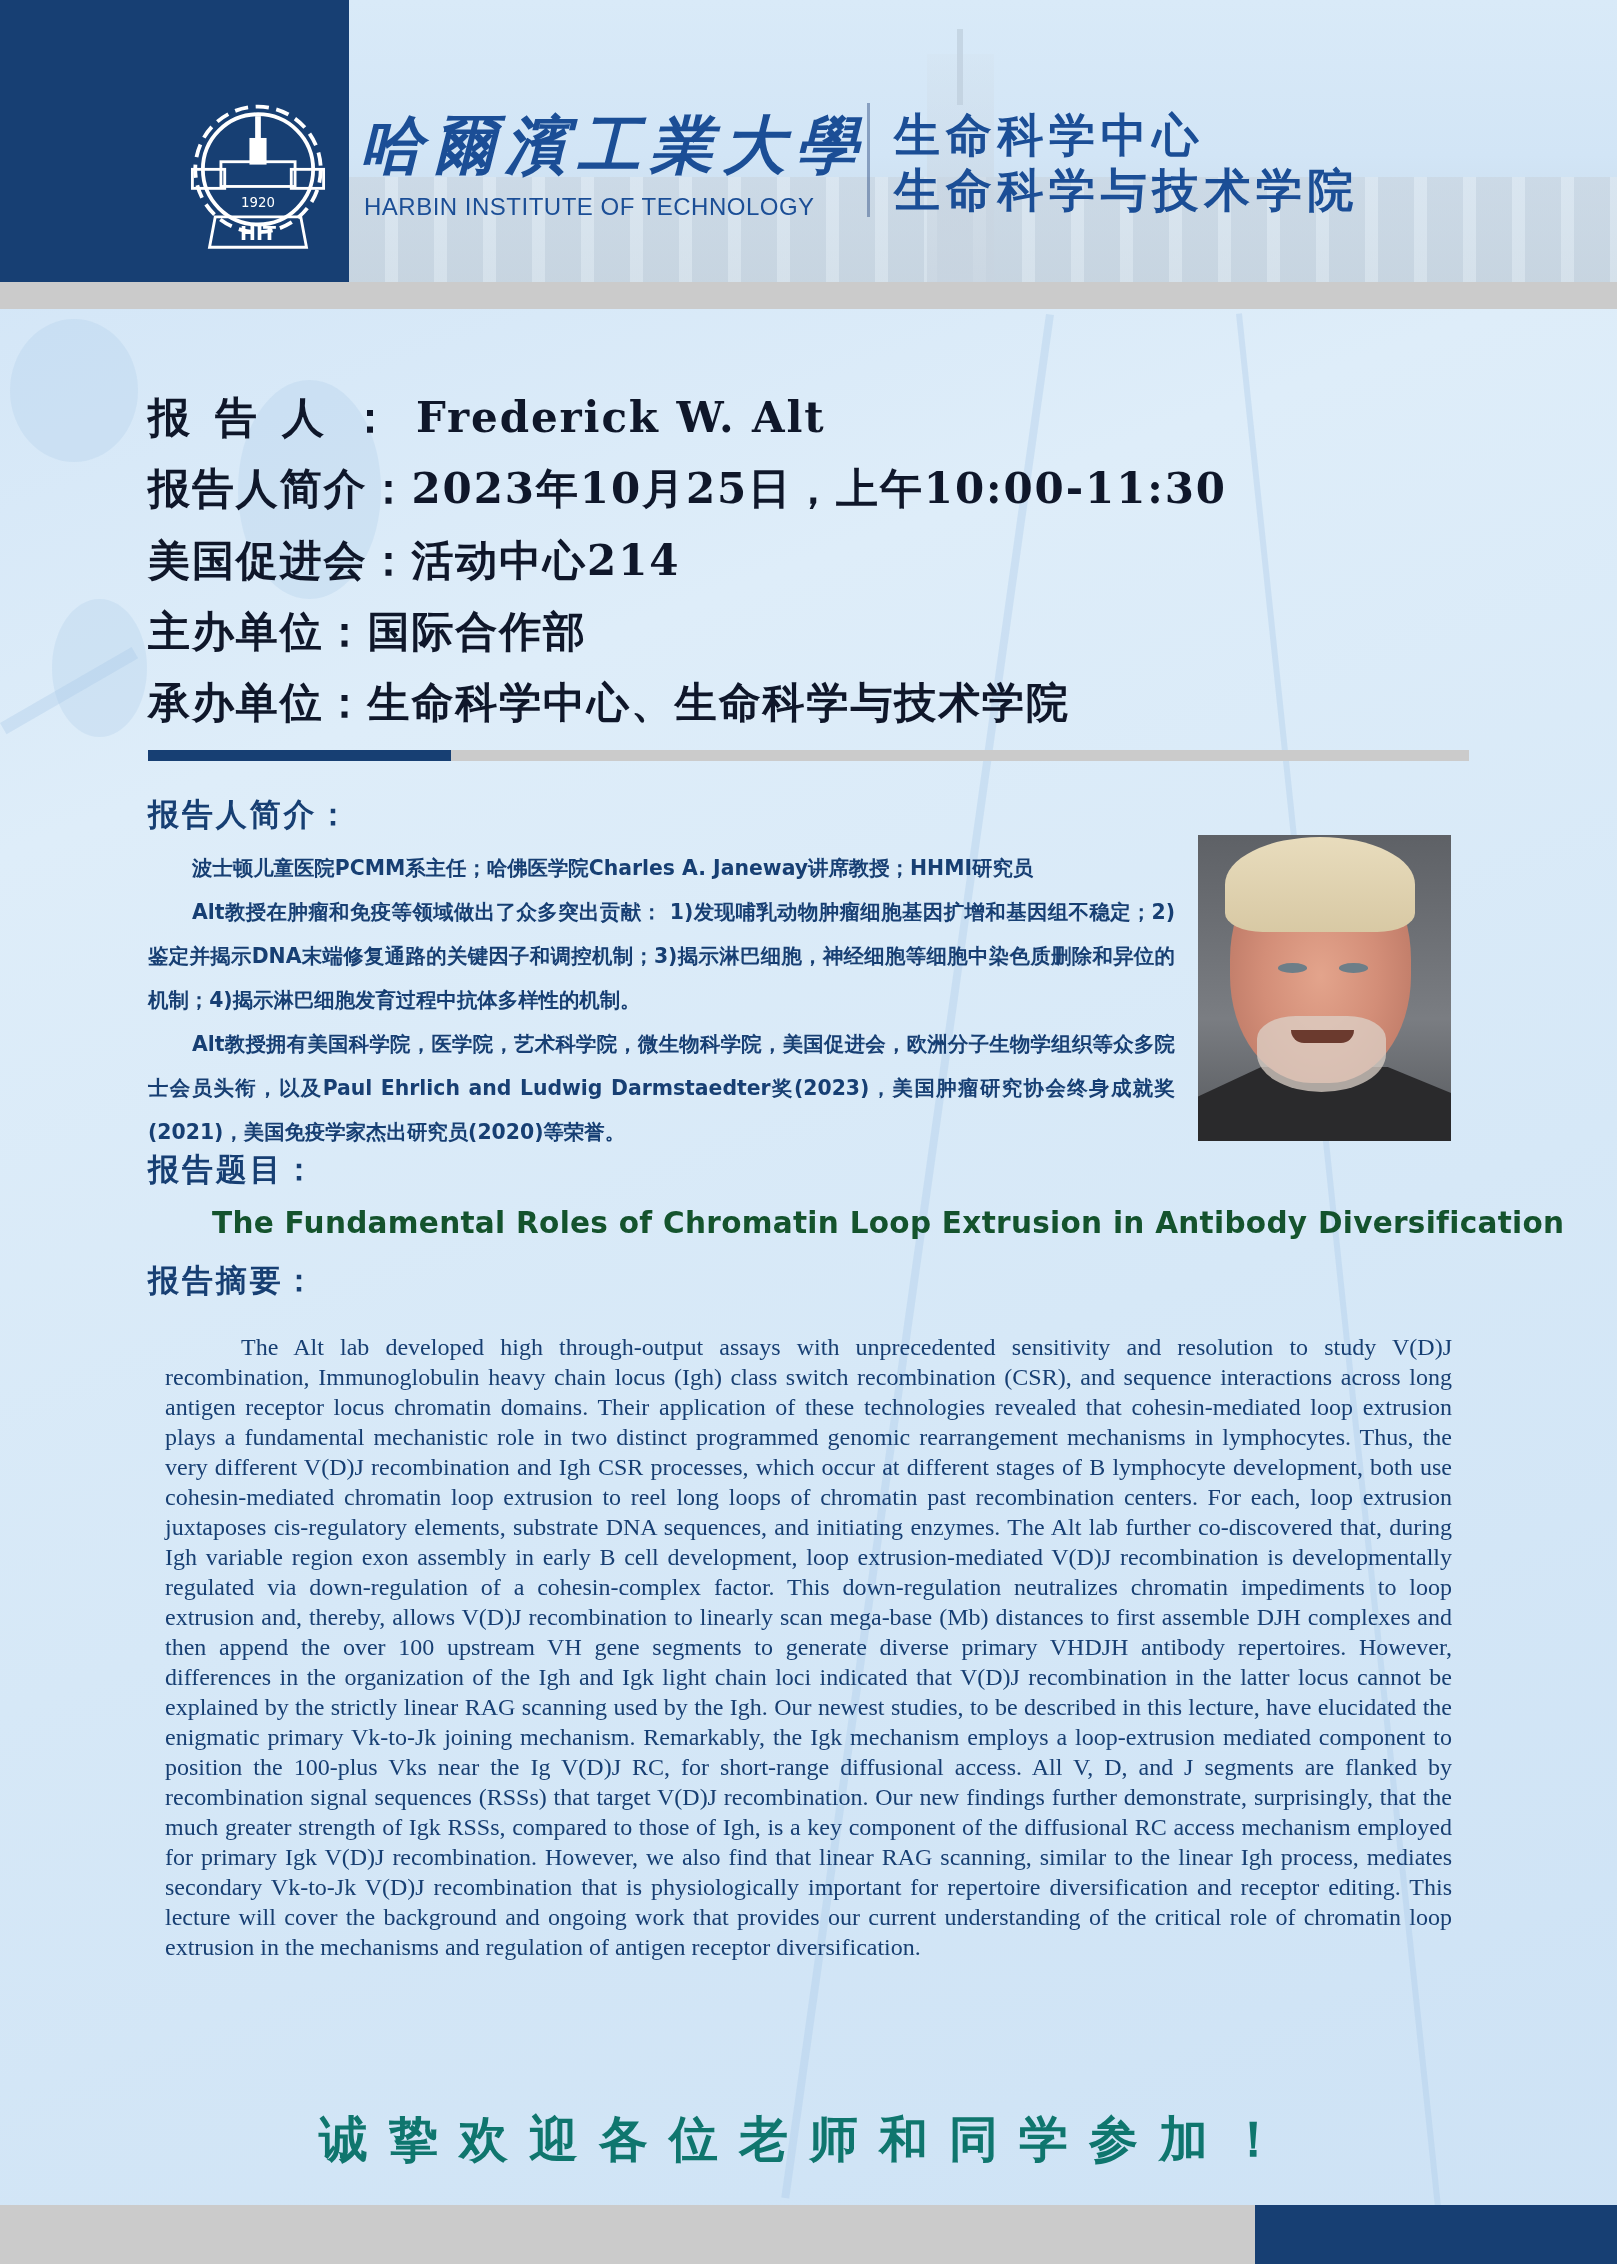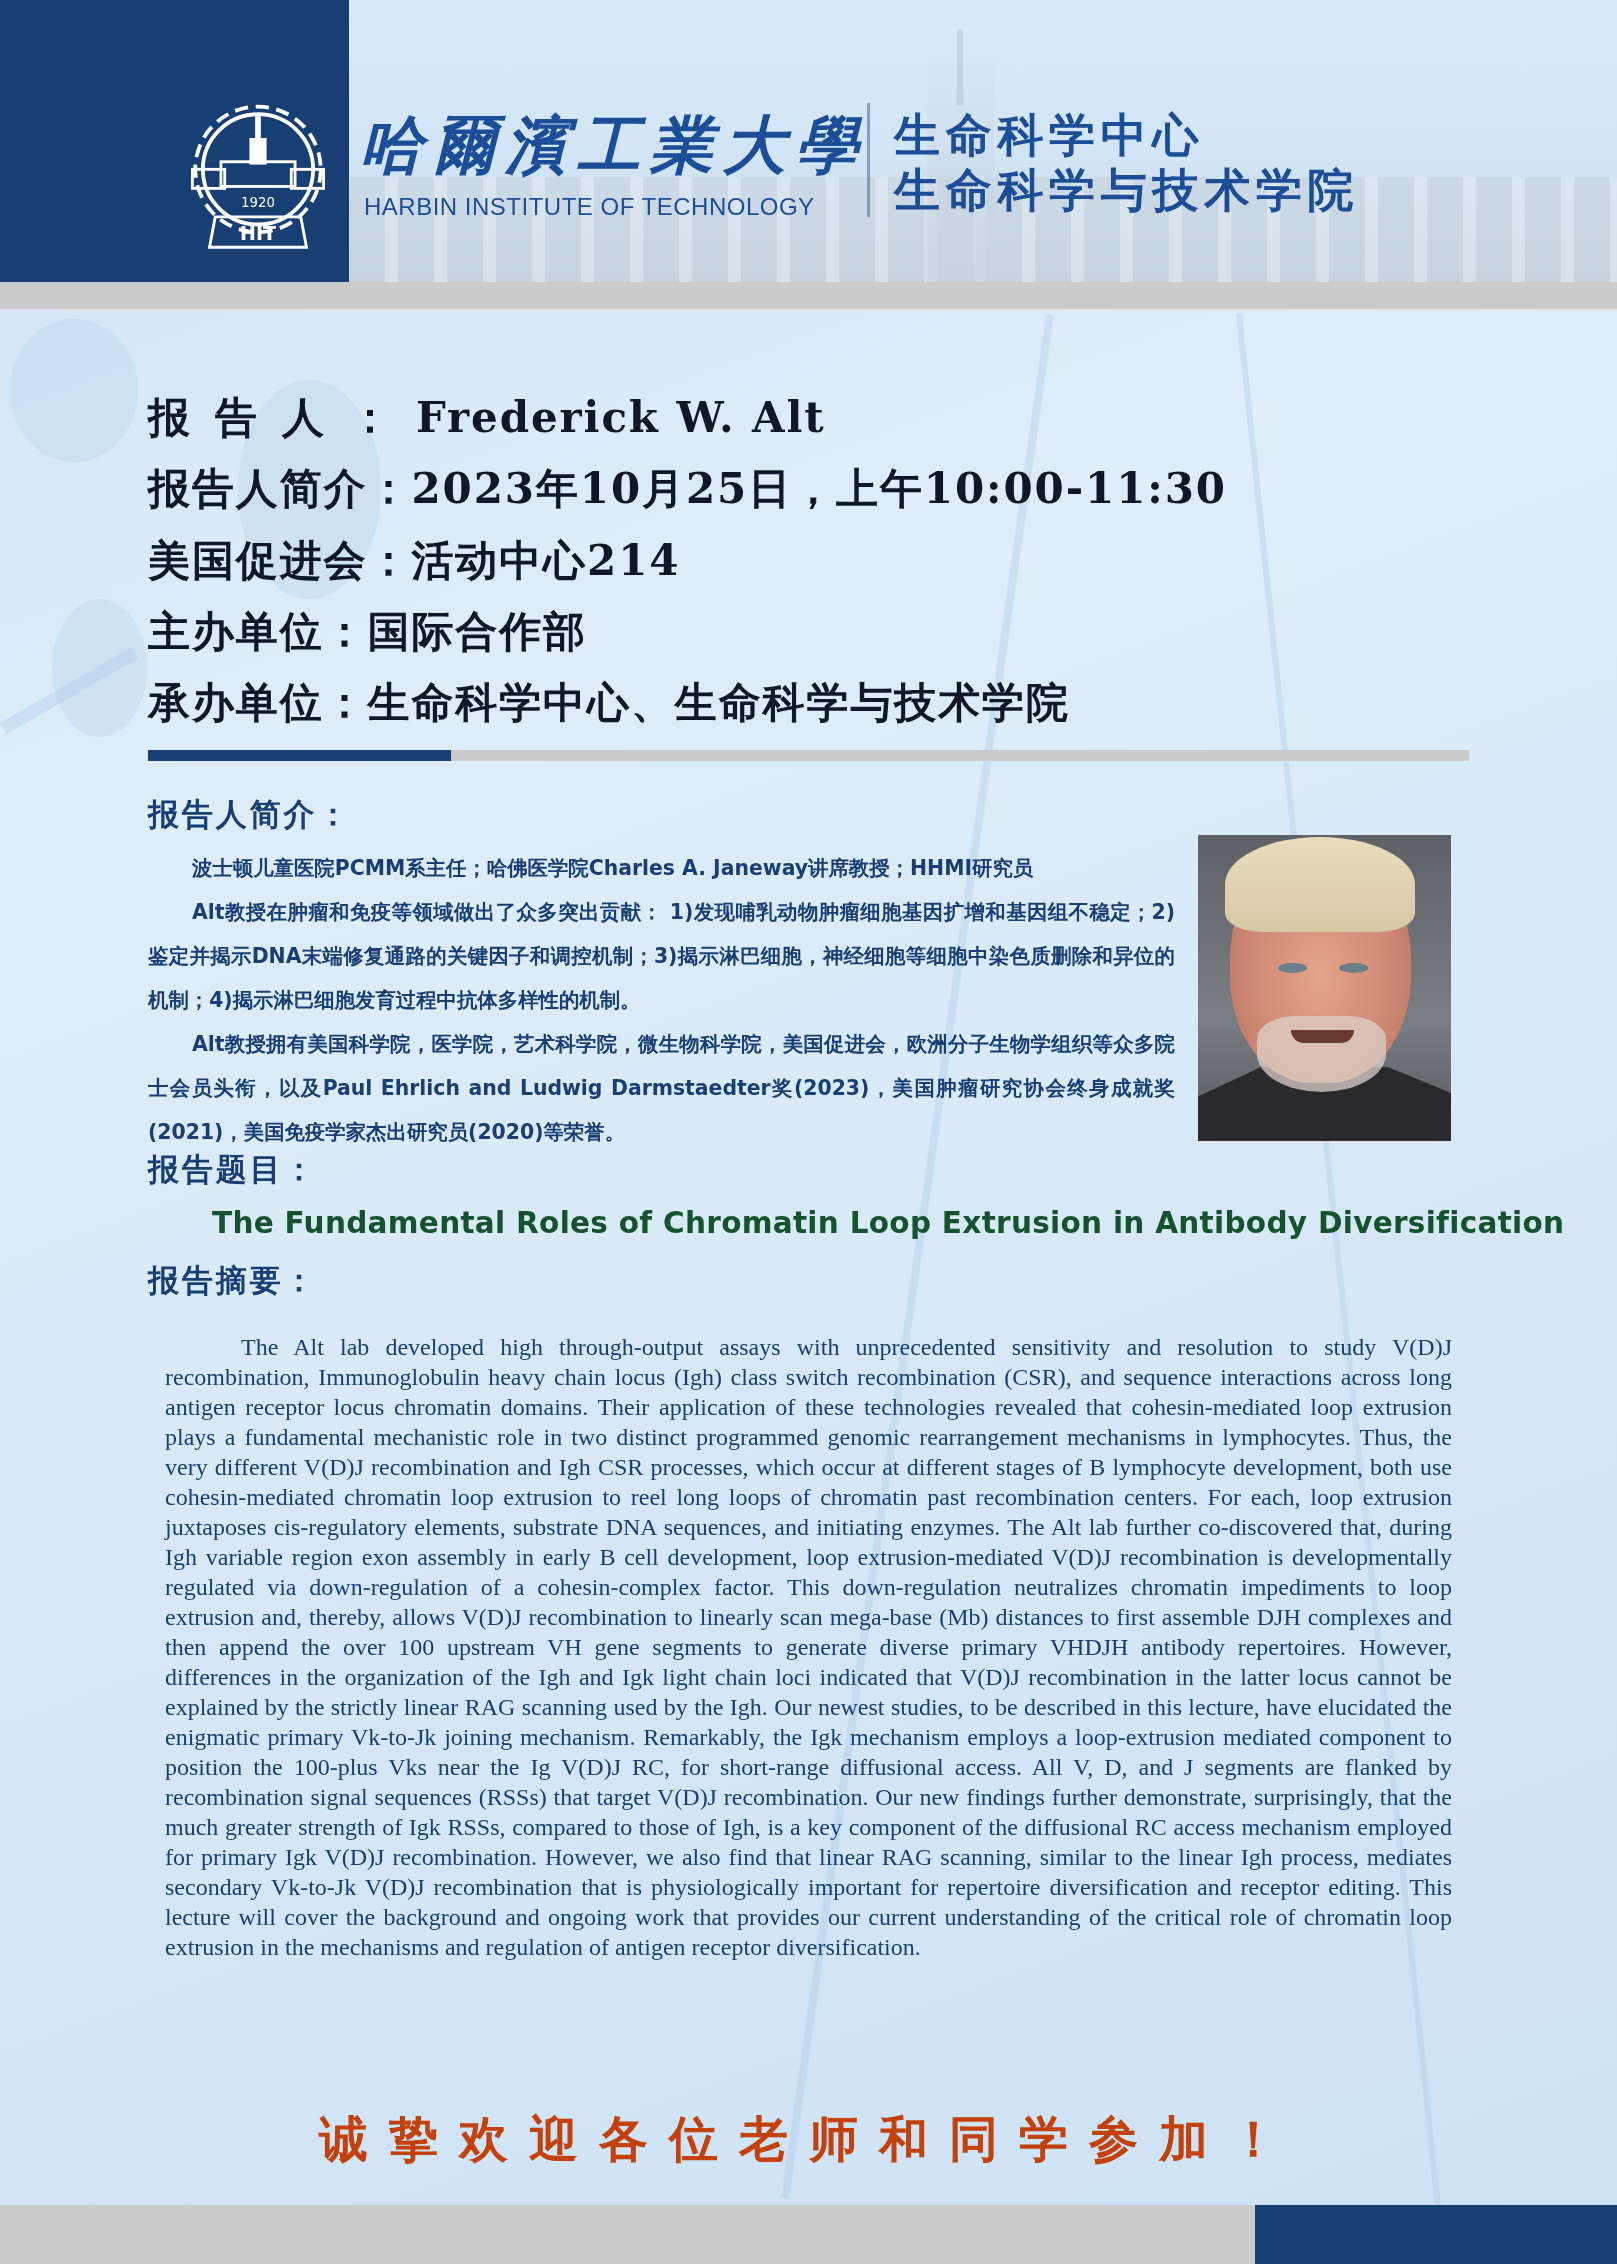--- a/index.html
+++ b/index.html
@@ -63,21 +63,21 @@
     clip-path: polygon(0 40%, 25% 0, 75% 0, 100% 35%, 100% 100%, 0 100%); }
 
   .talk-title { position: absolute; left: 212px; top: 1206px; font-family: "DejaVu Sans", sans-serif; font-size: 29.5px;
     font-weight: bold; color: #14532d; white-space: nowrap; letter-spacing: 0.3px; }
 
   .abstract { position: absolute; left: 148px; top: 1315px; width: 1321px; font-family: "Liberation Serif", serif;
     font-size: 24px; line-height: 30px; color: #173f73; text-align: justify; }
   .abstract p { margin: 17px; text-indent: 76px; }
 
   .welcome { position: absolute; left: 0; top: 2107px; width: 1618px; text-align: center; font-size: 49px; font-weight: bold;
-    color: #c2410c; letter-spacing: 21px; font-family: "DejaVu Sans", sans-serif; }
+    color: #0f766e; letter-spacing: 21px; font-family: "DejaVu Sans", sans-serif; }
 
   .footer-grey { position: absolute; left: 0; top: 2205px; width: 1255px; height: 60px; background: #cbcbcb; }
   .footer-navy { position: absolute; left: 1255px; top: 2205px; width: 362px; height: 60px; background: #173f73; }
 </style>
 </head>
 <body>
 
 <div class="bg-deco" style="left:9.5px;top:319px;width:128px;height:143px;"></div>
 <div class="bg-deco" style="left:238px;top:380px;width:143px;height:219px;"></div>
 <div class="bg-deco" style="left:52px;top:599px;width:95px;height:138px;"></div>

